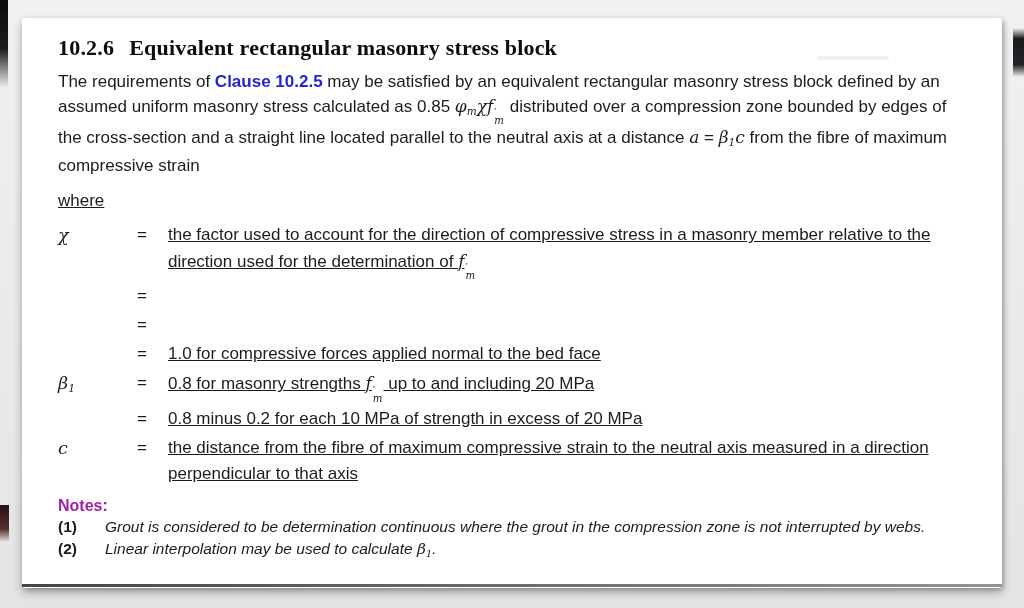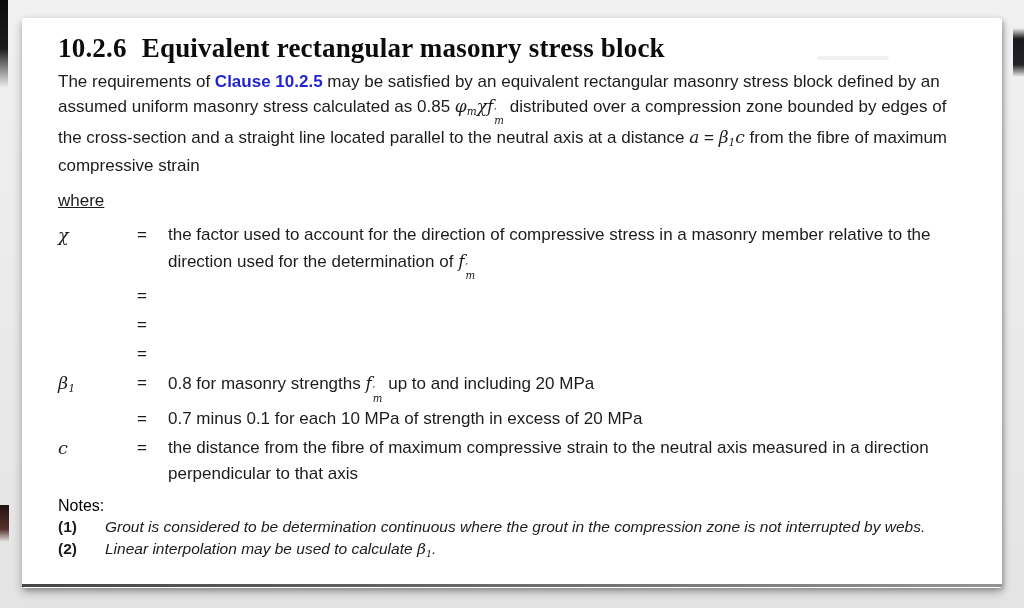--- a/index.html
+++ b/index.html
@@ -14,39 +14,39 @@
   .page-card{
     position:absolute;left:22px;top:18px;width:980px;height:570px;
     background:#ffffff;border-radius:3px;
     box-shadow:0 4px 10px rgba(0,0,0,.30), 2px 2px 4px rgba(0,0,0,.18);
     padding:0;box-sizing:border-box;
   }
   .page-inner{padding:15px 36px 0 36px;position:relative;}
   .heading{
     margin:0 0 7px 0;
     font-family:"Liberation Serif","DejaVu Serif",serif;
-    font-weight:700;font-size:27px;line-height:30px;color:#0c0c0d;
+    font-weight:700;font-size:22px;line-height:30px;color:#0c0c0d;
     letter-spacing:.2px;
   }
   .heading .num{margin-right:15px;}
   .title-smudge{position:absolute;left:795px;top:38px;width:72px;height:4px;background:rgba(0,0,0,0.06);border-radius:2px;}
   .intro{margin:0;font-size:17px;line-height:24px;max-width:912px;}
   .link{color:#2326cd;cursor:pointer;font-weight:bold;}
   .mvar{font-family:"DejaVu Serif",serif;font-style:italic;}
   .msub{font-family:"DejaVu Serif",serif;font-style:italic;font-size:.62em;vertical-align:-0.28em;}
   .stack{display:inline-flex;flex-direction:column;align-items:flex-start;font-size:.60em;line-height:.78;vertical-align:-0.42em;margin-left:1px;margin-right:1px;}
   .stack .pr{font-style:normal;}
   .stack .sb{font-style:italic;}
   .where{margin:11px 0 9px 0;font-size:17px;line-height:24px;text-decoration:underline;}
   .def-row{display:grid;grid-template-columns:79px 31px 1fr;max-width:908px;}
   .def-item{margin-bottom:3px;font-size:17px;line-height:26px;}
   .def-sym{font-size:17.5px;line-height:26px;}
   .def-eq{line-height:26px;}
-  .def-text{max-width:800px;}
-  .notes-label{margin-top:8px;font-weight:400;font-size:16px;line-height:21px;color:#000000;}
+  .def-text{max-width:800px;text-decoration:underline;}
+  .notes-label{margin-top:8px;font-weight:700;font-size:16px;line-height:21px;color:#a21caf;}
   .note-row{display:grid;grid-template-columns:47px 1fr;font-size:15.5px;line-height:22.5px;max-width:930px;}
   .note-num{font-weight:700;font-style:normal;}
   .note-text{font-style:italic;}
   .note-text .mvar,.note-text .msub{font-style:italic;}
   .bottom-rule{position:absolute;left:0;bottom:1px;width:100%;height:3px;
     background:linear-gradient(90deg,#454545 0%,#6f6f6f 55%,#949494 100%);}
   .artifact{position:absolute;}
   .artifact-left-top{left:0;top:0;width:8px;height:88px;
     background:linear-gradient(180deg,#0b0b0c 0%,#1c1c1e 55%,rgba(28,28,30,0) 100%);}
   .artifact-left-bottom{left:0;top:505px;width:9px;height:37px;
@@ -82,33 +82,34 @@
           <div class="def-sym"></div>
           <div class="def-eq">=</div>
         </div>
         <div class="def-row def-item">
           <div class="def-sym"></div>
           <div class="def-eq">=</div>
         </div>
         <div class="def-row def-item">
           <div class="def-sym"></div>
           <div class="def-eq">=</div>
+          <div class="def-text"><span class="t">1.0 for compressive forces applied normal to the bed face</span></div>
         </div>
         <div class="def-row def-item">
           <div class="def-sym"><span class="mvar">β</span><span class="msub">1</span></div>
           <div class="def-eq">=</div>
           <div class="def-text"><span class="t">0.8 for masonry strengths </span><span class="mvar">f<span class="stack">
                 <span class="pr">′</span>
                 <span class="sb">m</span>
               </span></span><span class="t"> up to and including 20 MPa</span></div>
         </div>
         <div class="def-row def-item">
           <div class="def-sym"></div>
           <div class="def-eq">=</div>
-          <div class="def-text"><span class="t">0.7 minus 0.1 for each 10 MPa of strength in excess of 20 MPa</span></div>
+          <div class="def-text"><span class="t">0.8 minus 0.2 for each 10 MPa of strength in excess of 20 MPa</span></div>
         </div>
         <div class="def-row def-item">
           <div class="def-sym"><span class="mvar">c</span></div>
           <div class="def-eq">=</div>
           <div class="def-text"><span class="t">the distance from the fibre of maximum compressive strain to the neutral axis measured in a direction perpendicular to that axis</span></div>
         </div>
       </div>
 
     <div class="notes-label">Notes:</div>
     <div id="notes">

